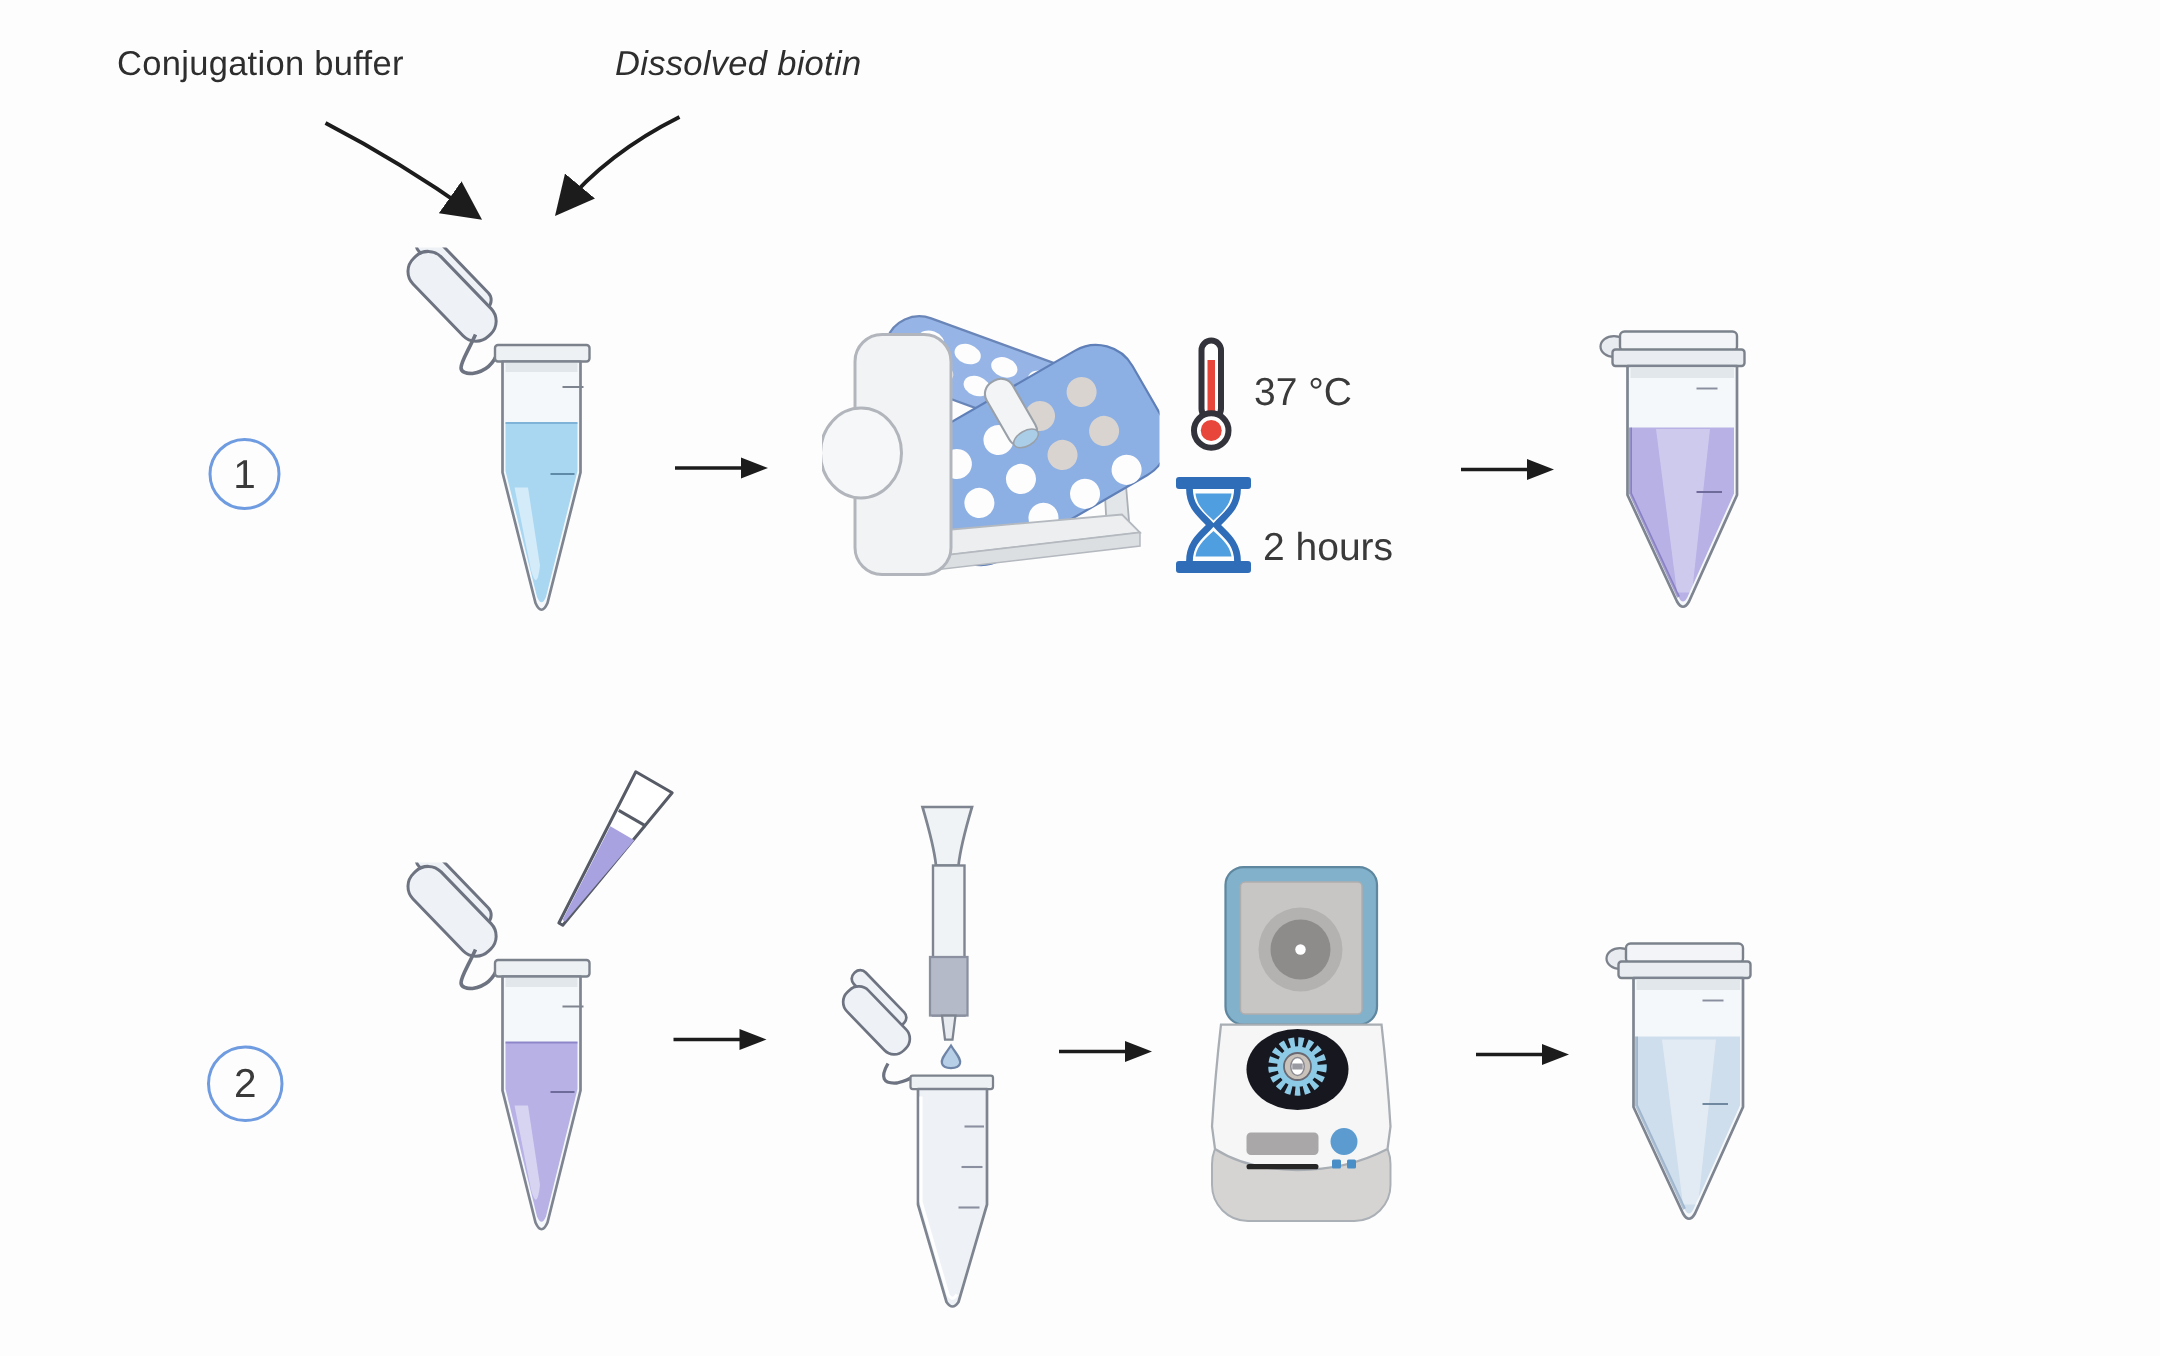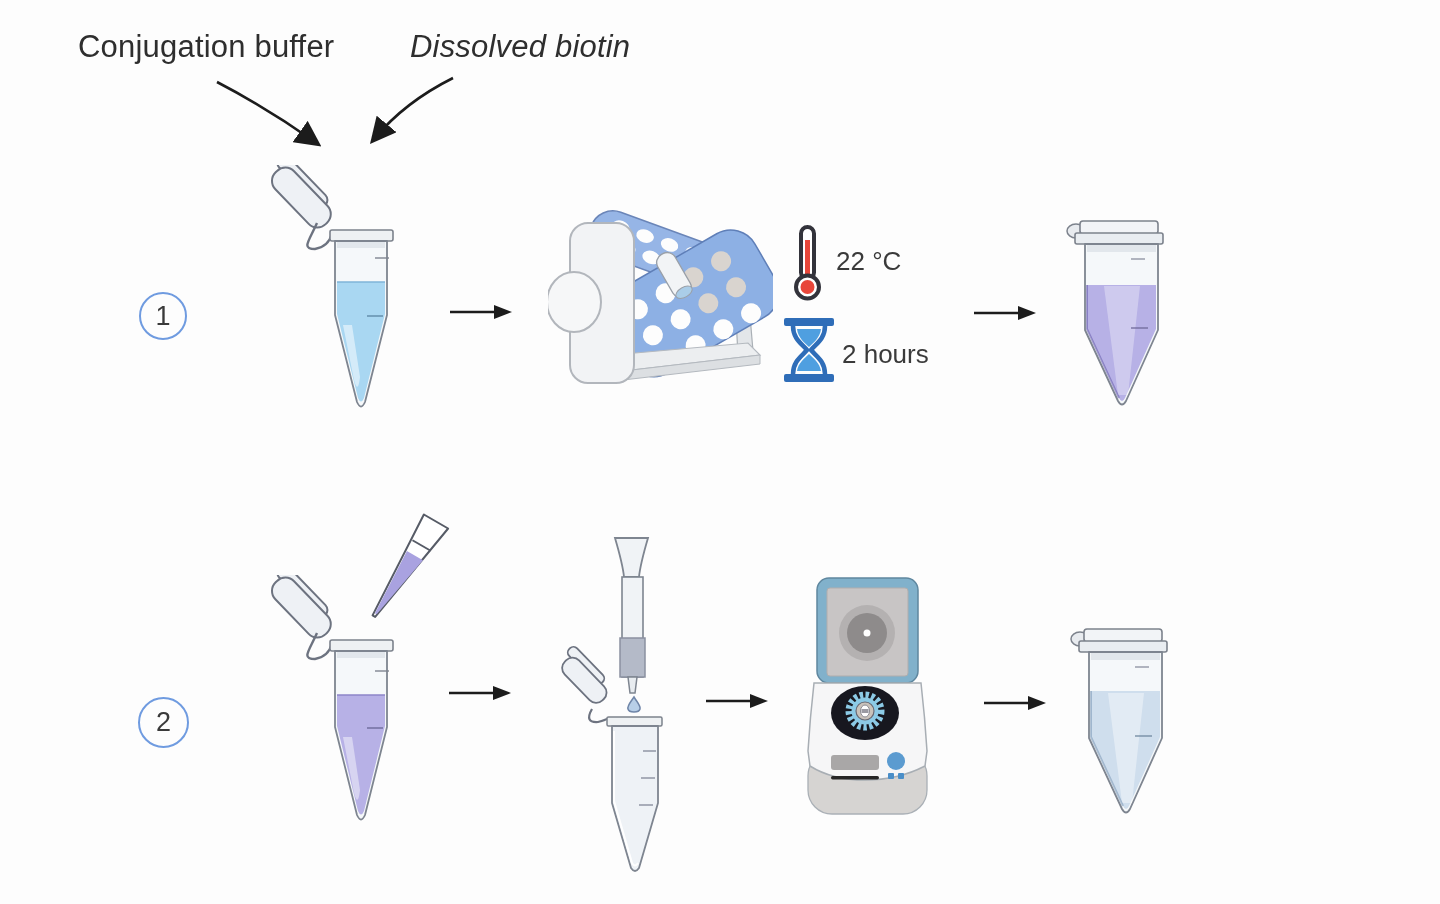--- a/index.html
+++ b/index.html
@@ -1,19 +1,19 @@
 <!DOCTYPE html>
 <html><head>
 <meta charset="utf-8">
 <style>
   html,body{margin:0;padding:0;}
   body{font-family:"Liberation Sans", sans-serif; background:#ffffff;}
   #canvas{position:relative;width:1440px;height:904px;background:#fdfdfd;overflow:hidden;}
   .abs{position:absolute;}
-  .label{color:#2e2e2e;font-size:31px;letter-spacing:0.2px;white-space:nowrap;}
+  .label{color:#2e2e2e;font-size:23px;letter-spacing:0.2px;white-space:nowrap;}
   .cond-label{color:#3a3a3a;font-size:26px;white-space:nowrap;}
   .step-circle{display:flex;align-items:center;justify-content:center;
     border:2.5px solid #6f9be0;border-radius:50%;color:#3a3a3a;
     font-size:27px;background:transparent;}
   svg{display:block;}
 </style>
 </head>
 <body>
 
 <div id="canvas">
@@ -104,30 +104,30 @@
     <rect x="22" y="18" width="64" height="160" rx="18" fill="#f2f3f5" stroke="#b2b6bc" stroke-width="2"></rect>
     <ellipse cx="26" cy="97" rx="27" ry="30" fill="#f6f7f8" stroke="#b2b6bc" stroke-width="2"></ellipse>
   </svg>
 
   <svg class="abs" style="left:783px;top:224px;" width="52" height="80" viewBox="0 0 52 80">
     <rect x="18" y="3" width="13" height="52" rx="6.5" fill="#ffffff" stroke="#33333b" stroke-width="4"></rect>
     <line x1="24.5" y1="16" x2="24.5" y2="52" stroke="#e8463a" stroke-width="5"></line>
     <circle cx="24.5" cy="63" r="11.5" fill="#ffffff" stroke="#33333b" stroke-width="4"></circle>
     <circle cx="24.5" cy="63" r="7" fill="#e8463a"></circle>
   </svg>
-  <div class="abs cond-label" style="left:836px;top:246px;">22 °C</div>
+  <div class="abs cond-label" style="left:836px;top:246px;">37 °C</div>
 
   <svg class="abs" style="left:783px;top:317px;" width="52" height="66" viewBox="0 0 52 66">
     <rect x="1" y="1" width="50" height="8" rx="2" fill="#2f6db8"></rect>
     <rect x="1" y="57" width="50" height="8" rx="2" fill="#2f6db8"></rect>
     <path d="M14,12 L38,12 C37,21 30,26 26,30 C22,26 15,21 14,12 Z" fill="#4f9fe0"></path>
     <path d="M26,37 C30,41 37,46 38,54 L14,54 C15,46 22,41 26,37 Z" fill="#4f9fe0"></path>
     <path d="M10,9 C10,22 19,27 24,33 C19,39 10,44 10,57 M42,9 C42,22 33,27 28,33 C33,39 42,44 42,57" fill="none" stroke="#2f6db8" stroke-width="4.5" stroke-linecap="round"></path>
   </svg>
-  <div class="abs cond-label" style="left:842px;top:339px;">2 hours</div>
+  <div class="abs cond-label" style="left:842px;top:349px;">2 hours</div>
 
   <svg class="abs" style="left:972px;top:304px;" width="66" height="18" viewBox="0 0 66 18">
     <line x1="2" y1="9" x2="48" y2="9" stroke="#1c1c1c" stroke-width="2.4"></line>
     <polygon points="46,2 64,9 46,16" fill="#1c1c1c"></polygon>
   </svg>
 
   <svg class="abs" style="left:1060px;top:210px;" width="120" height="210" viewBox="0 0 120 210">
     <ellipse cx="16" cy="21" rx="9" ry="7" fill="#e8ebef" stroke="#7c828c" stroke-width="1.5"></ellipse>
     <rect x="20" y="11" width="78" height="13" rx="3" fill="#f2f4f7" stroke="#7c828c" stroke-width="1.6"></rect>
     <rect x="15" y="23" width="88" height="11" rx="2" fill="#e9edf1" stroke="#7c828c" stroke-width="1.6"></rect>

